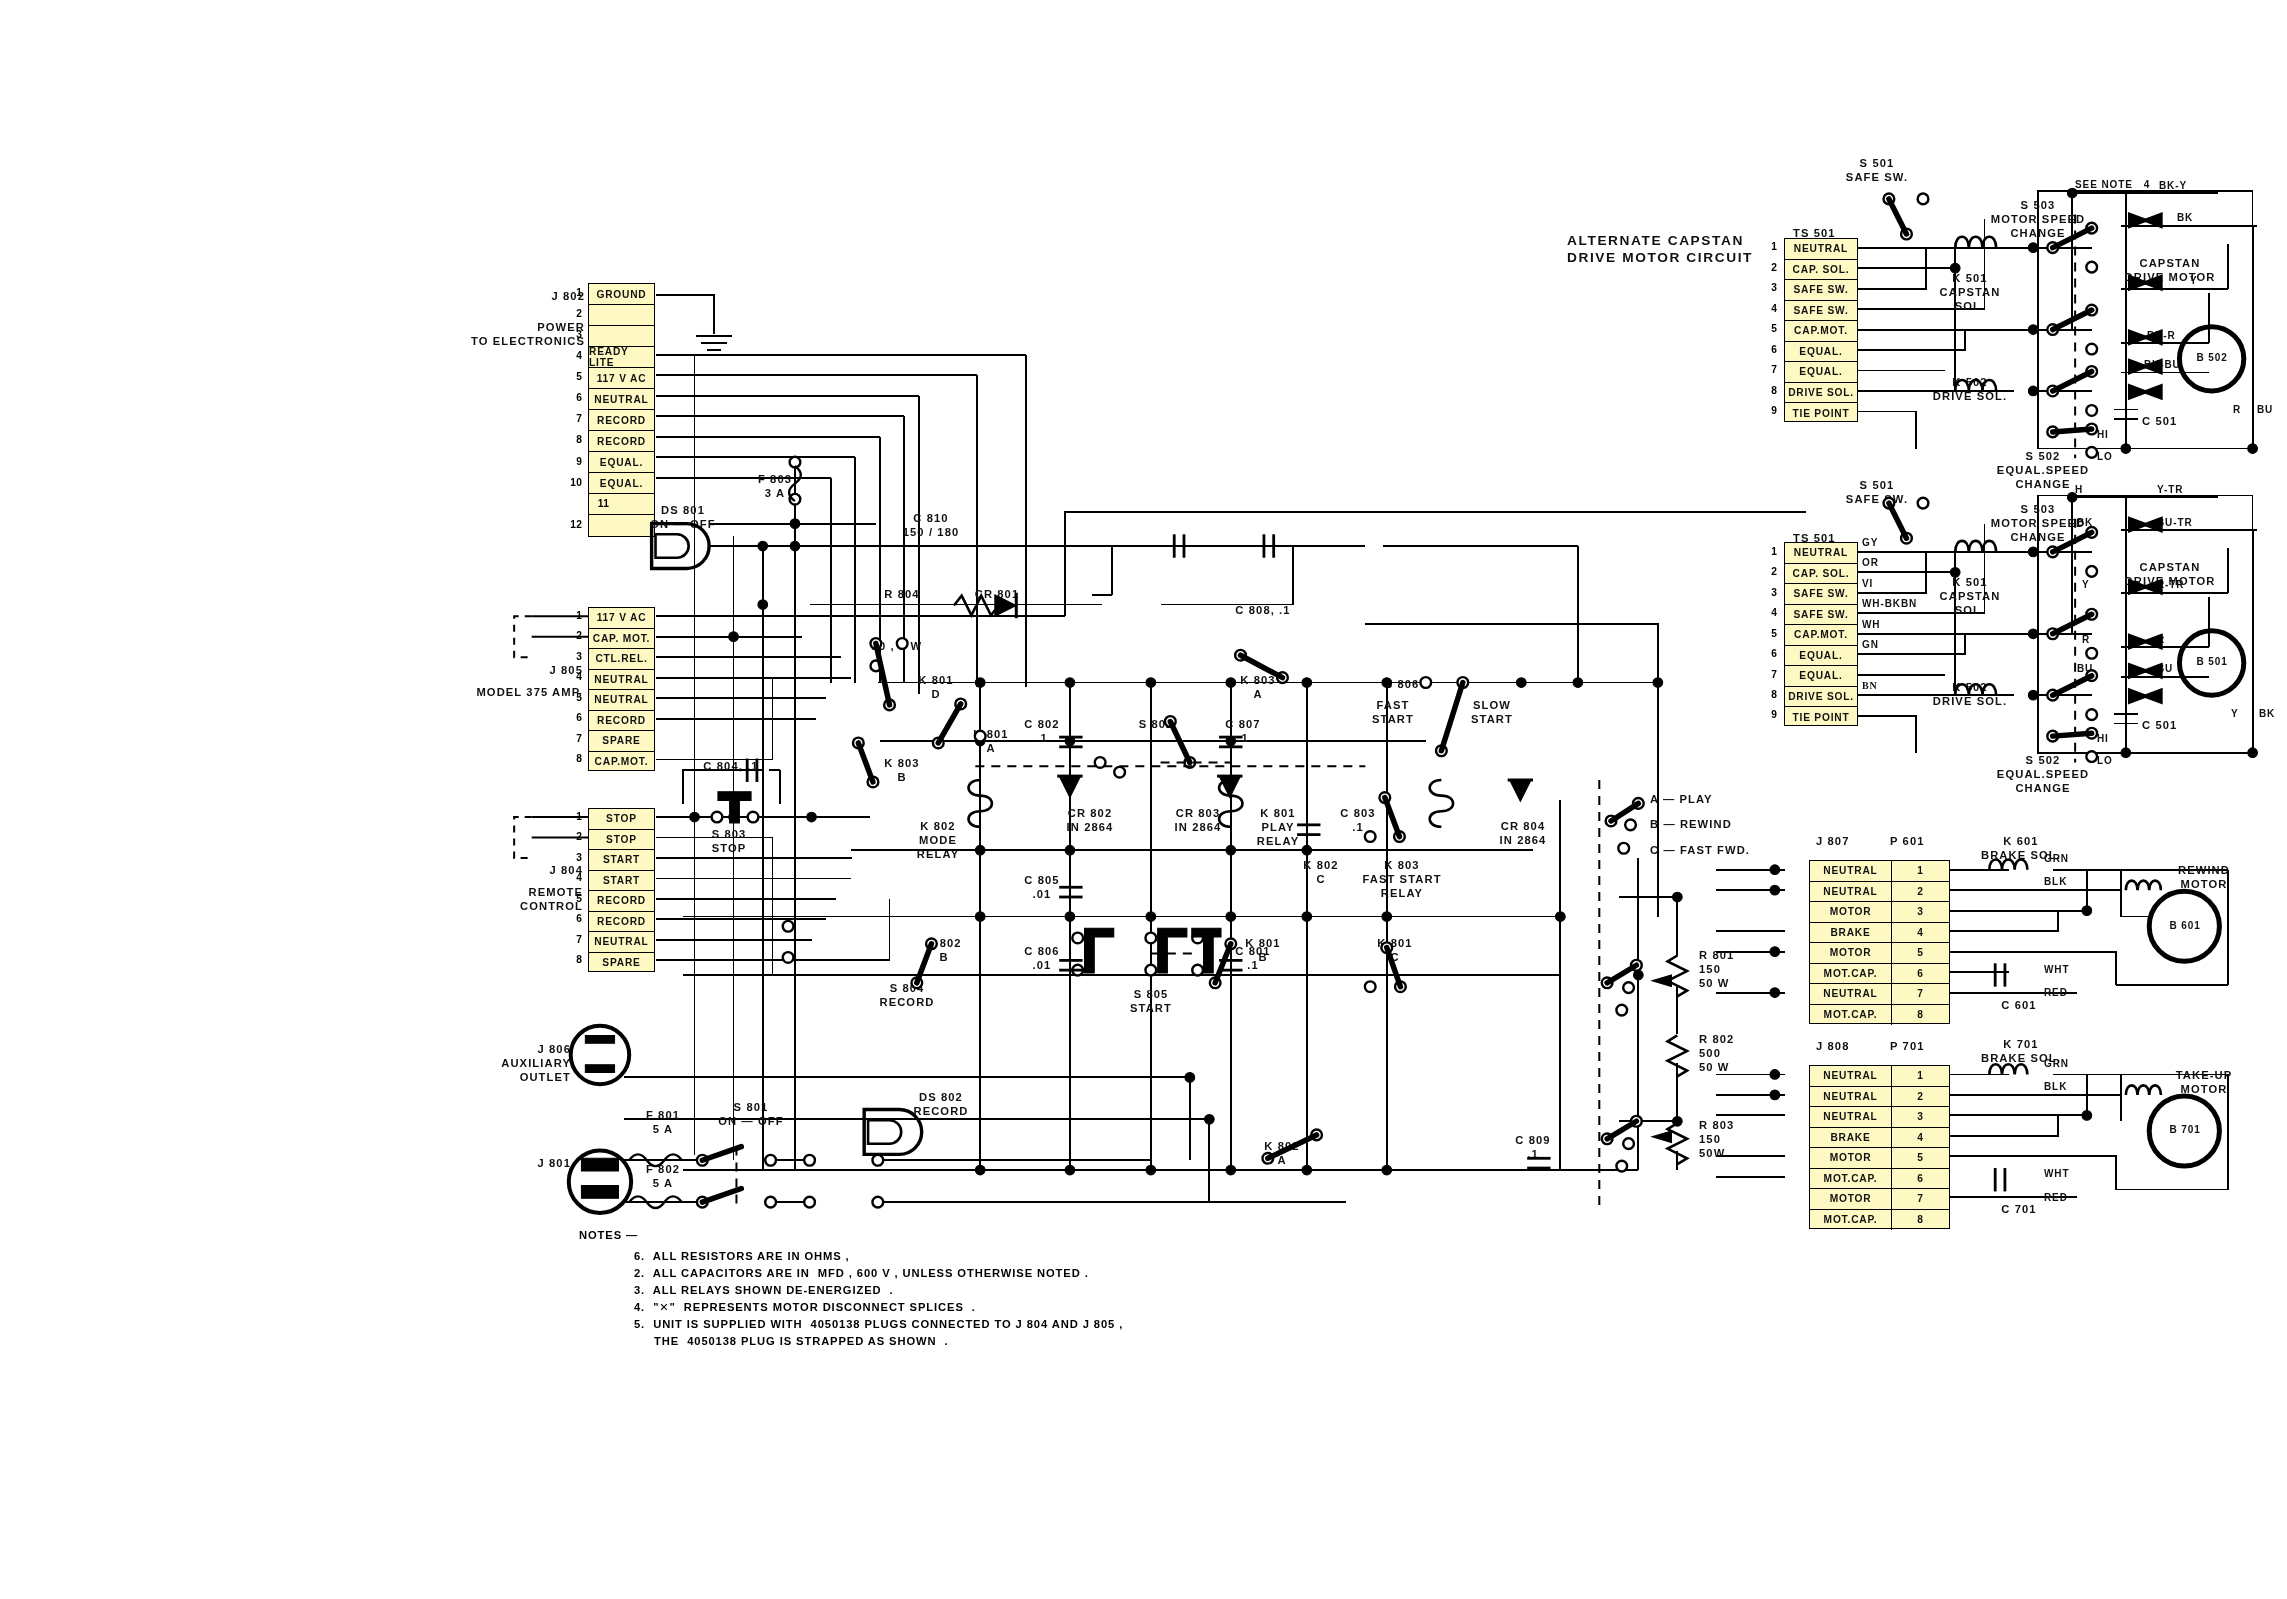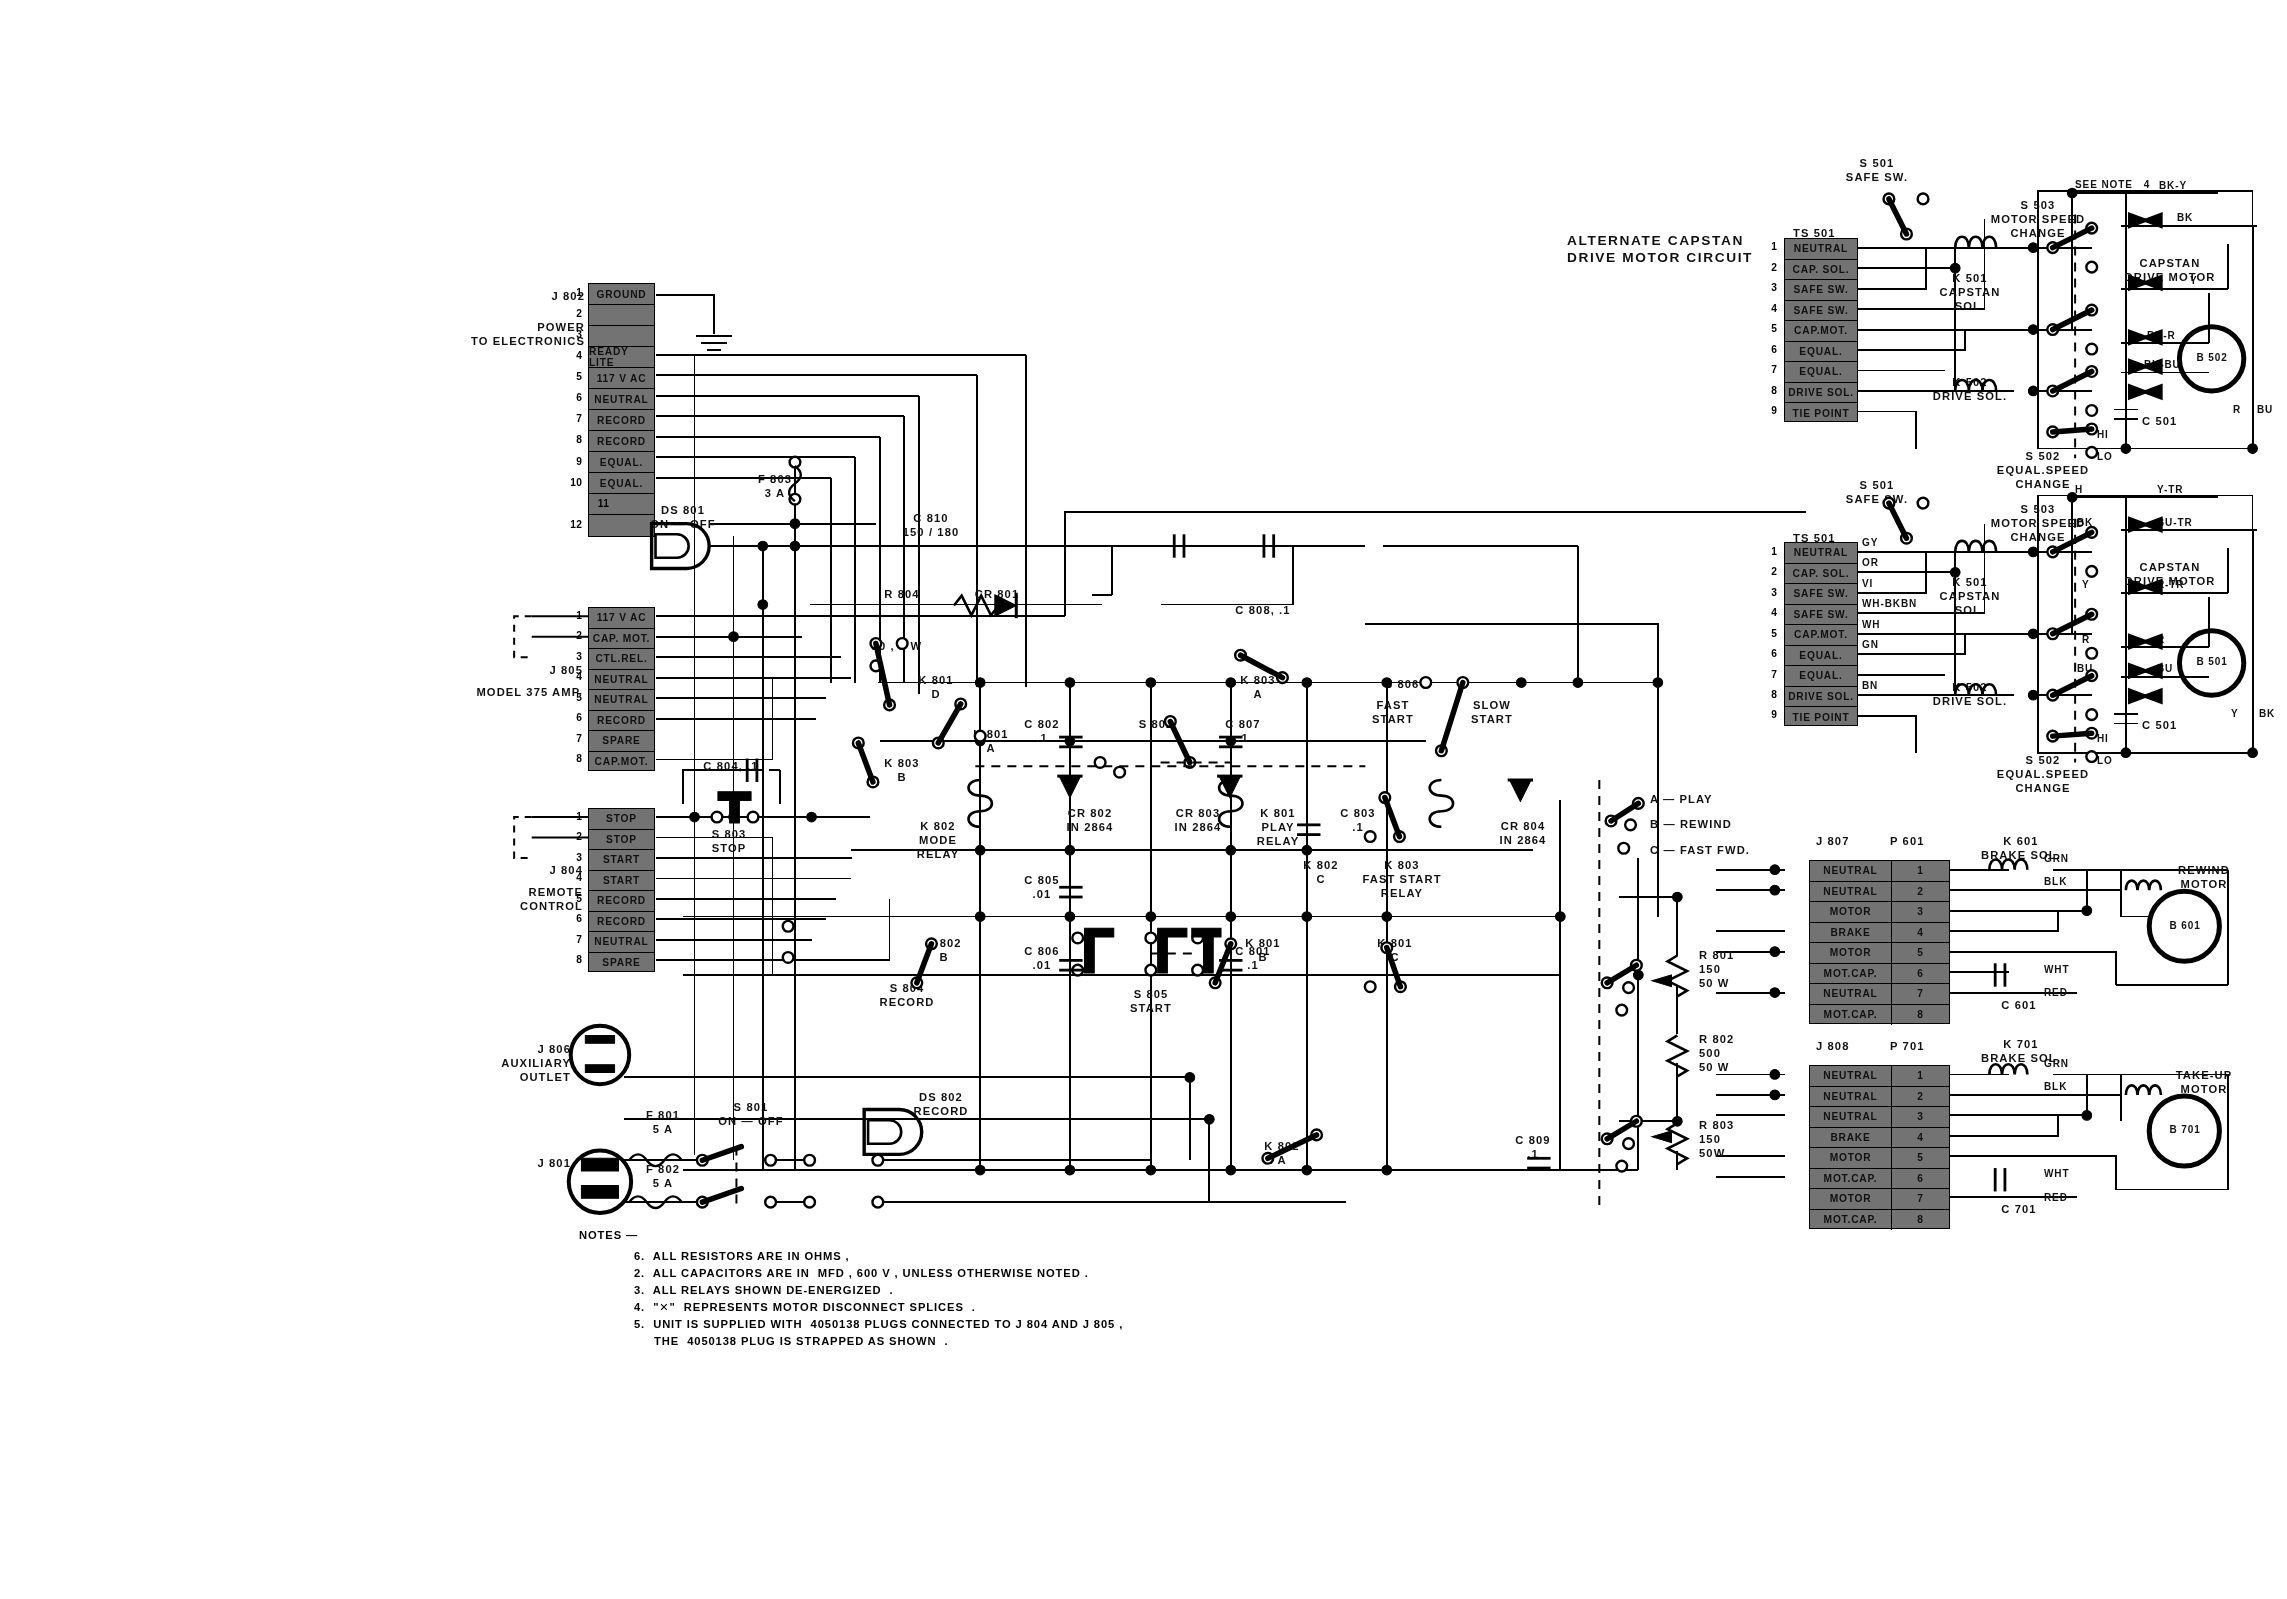--- a/index.html
+++ b/index.html
@@ -10,21 +10,21 @@
 
   
   .lbl{position:absolute;font-size:11.2px;letter-spacing:1.1px;line-height:1.25;
        font-weight:700;white-space:pre;color:#111;}
   .lbl.c{text-align:center;transform:translateX(-50%);}
   .lbl.r{text-align:right;transform:translateX(-100%);}
   .sm{font-size:10px;letter-spacing:0.9px;}
   .big{font-size:13.7px;letter-spacing:1.6px;}
 
   
-  .conn{position:absolute;border:1.6px solid #000;box-sizing:border-box;background:#737373;}
+  .conn{position:absolute;border:1.6px solid #000;box-sizing:border-box;background:#fef9c3;}
   .conn .row{box-sizing:border-box;border-bottom:1.2px solid #000;
              font-size:10.2px;font-weight:700;letter-spacing:0.8px;
              display:flex;align-items:center;justify-content:center;color:#111;}
   .conn .row:last-child{border-bottom:none;}
   .pinno{position:absolute;font-size:10.2px;font-weight:700;text-align:right;
          letter-spacing:0.5px;}
 
   svg.ov{position:absolute;left:0;top:0;width:2288px;height:1599px;overflow:visible;}
   svg.ov *{vector-effect:non-scaling-stroke;}
 
@@ -1016,20 +1016,20 @@
     <div class="pinno" style="left: 1756px; top: 587px; width: 21.5px;">3</div>
     <div class="lbl sm" style="left: 1862px; top: 578px;">VI</div>
     <div class="pinno" style="left: 1756px; top: 607px; width: 21.5px;">4</div>
     <div class="lbl sm" style="left: 1862px; top: 598px;">WH-BKBN</div>
     <div class="pinno" style="left: 1756px; top: 628px; width: 21.5px;">5</div>
     <div class="lbl sm" style="left: 1862px; top: 619px;">WH</div>
     <div class="pinno" style="left: 1756px; top: 648px; width: 21.5px;">6</div>
     <div class="lbl sm" style="left: 1862px; top: 639px;">GN</div>
     <div class="pinno" style="left: 1756px; top: 669px; width: 21.5px;">7</div>
     <div class="pinno" style="left: 1756px; top: 689px; width: 21.5px;">8</div>
-    <div class="lbl sm" style="left: 1862px; top: 680px;">BN</div>
+    <div class="lbl sm" style="left: 1862px; top: 680px; font-family: Liberation Serif, serif;">BN</div>
     <div class="pinno" style="left: 1756px; top: 709px; width: 21.5px;">9</div>
     <div class="lbl sm c" style="left: 2212px; top: 352px;">B 502</div>
     <div class="lbl sm c" style="left: 2212px; top: 656px;">B 501</div>
     <div class="lbl sm c" style="left: 2185px; top: 920px;">B 601</div>
     <div class="lbl sm c" style="left: 2185px; top: 1124px;">B 701</div>
   </div>
 
 
 </body></html>

